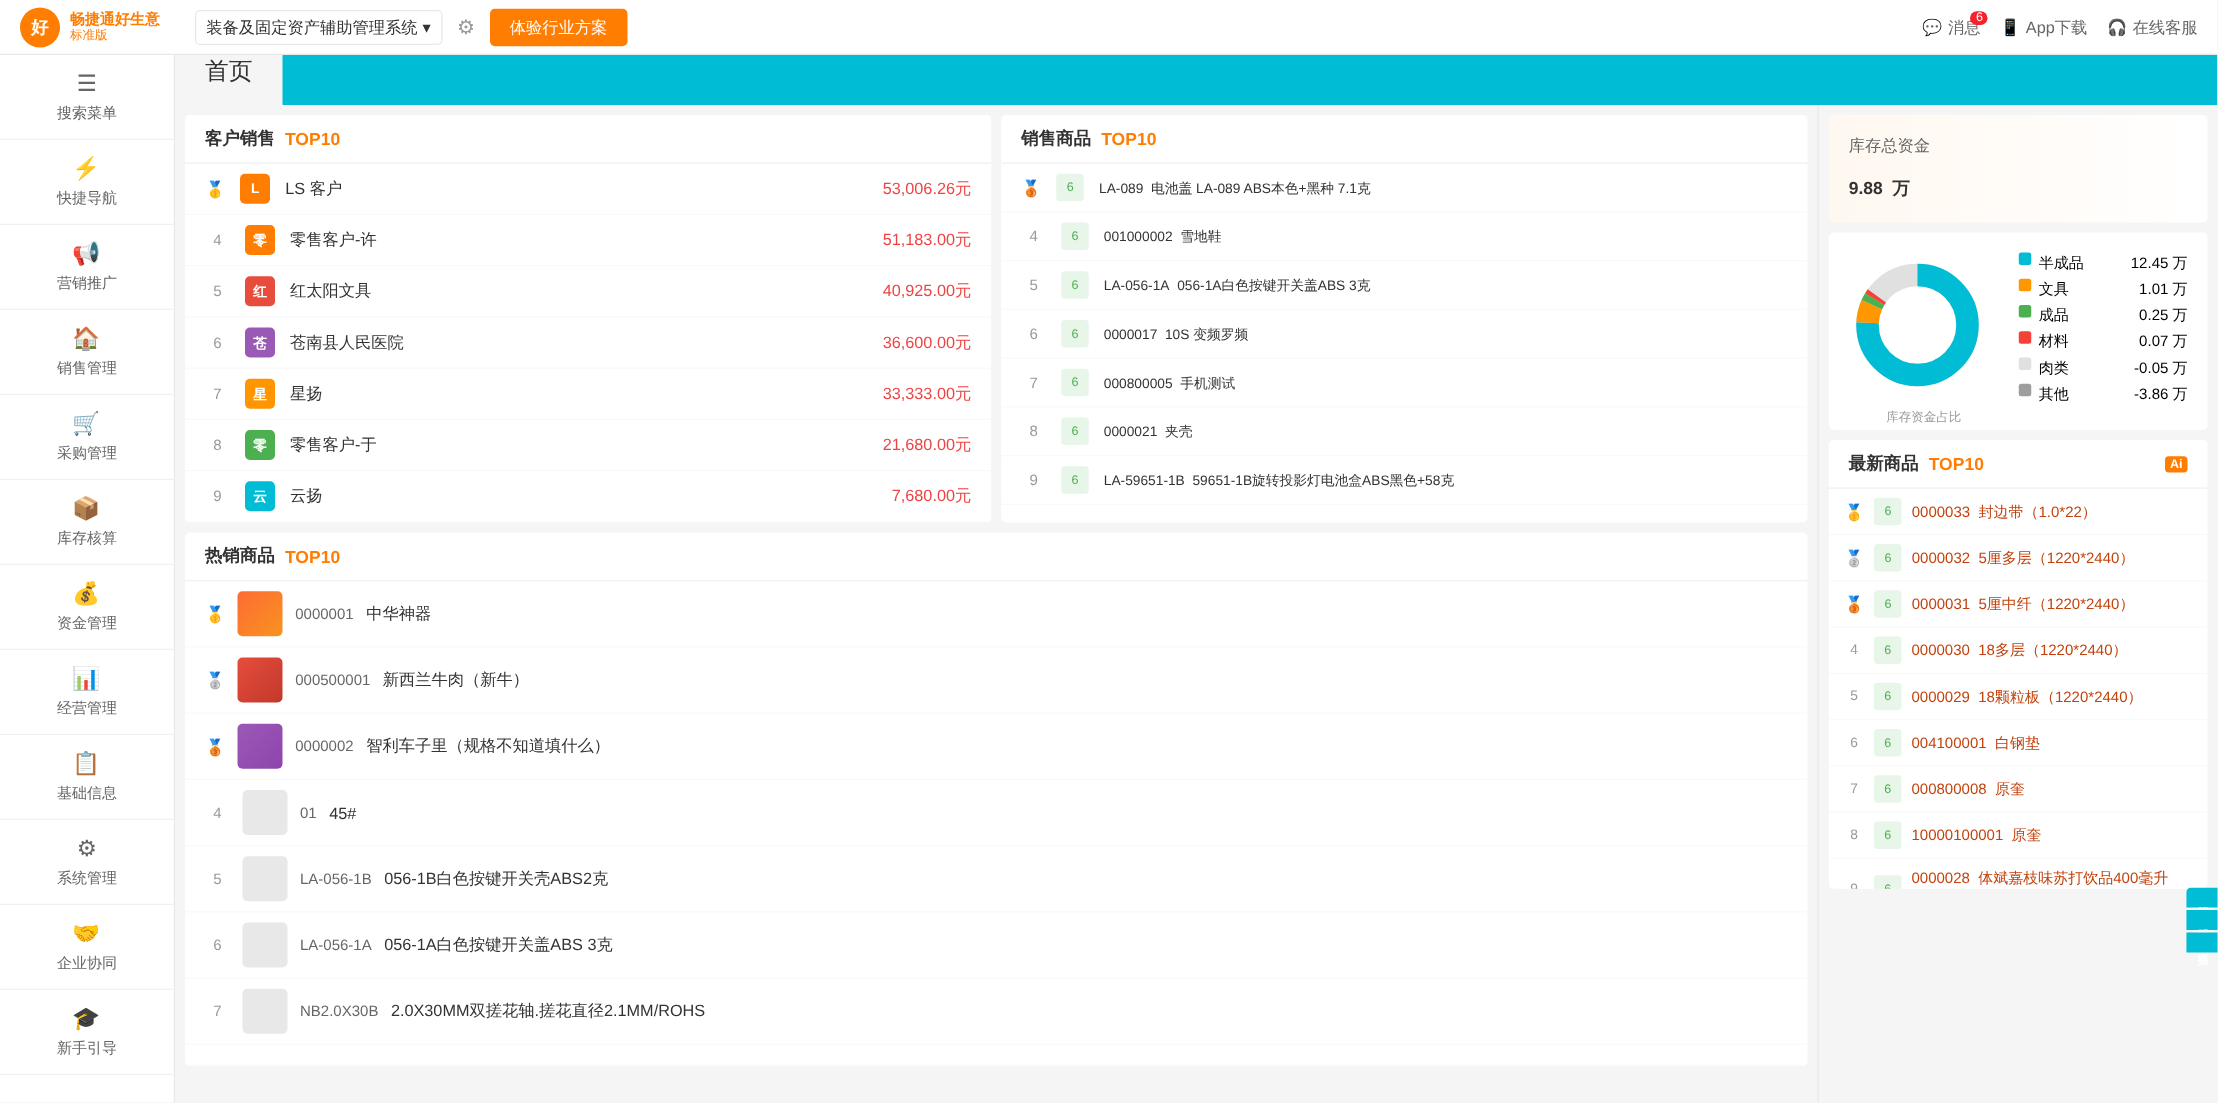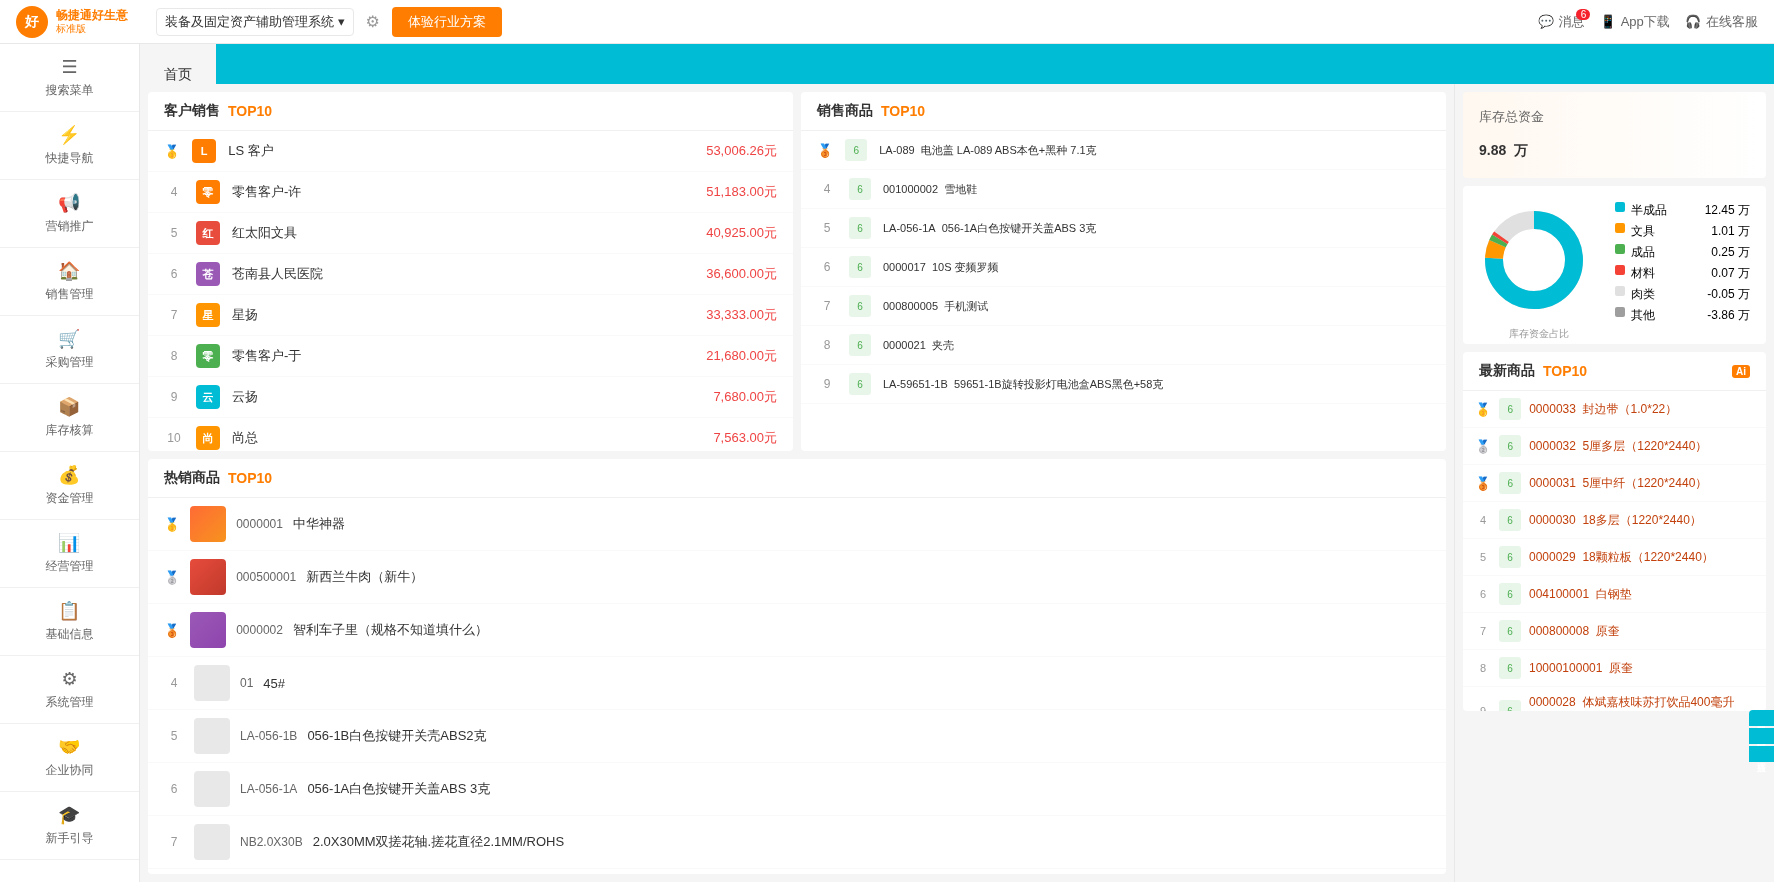--- a/index.html
+++ b/index.html
@@ -131,23 +131,23 @@
     .nav-bar {
       height: 40px;
       background: #00bcd4;
       display: flex;
       align-items: stretch;
       flex-shrink: 0;
     }
     .nav-tab {
       padding: 0 24px;
       display: flex;
-      align-items: flex-end;
+      align-items: flex-start;
       color: white;
-      font-size: 14px;
+      font-size: 19px;
       cursor: pointer;
       background: #00acc1;
     }
     .nav-tab.active { background: #f5f5f5; color: #333; }
 
     
     .main-content {
       flex: 1;
       display: flex;
       overflow: hidden;
@@ -493,26 +493,20 @@
                 <span class="rank-num">8</span>
                 <span class="rank-badge" style="background:#4caf50;">零</span>
                 <span class="item-name">零售客户-于</span>
                 <span class="item-value">21,680.00元</span>
               </div>
               <div class="top-list-item">
                 <span class="rank-num">9</span>
                 <span class="rank-badge" style="background:#00bcd4;">云</span>
                 <span class="item-name">云扬</span>
                 <span class="item-value">7,680.00元</span>
-              </div>
-              <div class="top-list-item">
-                <span class="rank-num">10</span>
-                <span class="rank-badge" style="background:#ff9500;">尚</span>
-                <span class="item-name">尚总</span>
-                <span class="item-value">7,563.00元</span>
               </div>
             </div>
           </div>
 
           <div class="card">
             <div class="card-header">
               <span>销售商品</span>
               <span class="top10-label">TOP10</span>
             </div>
             <div class="scrollable-list">

